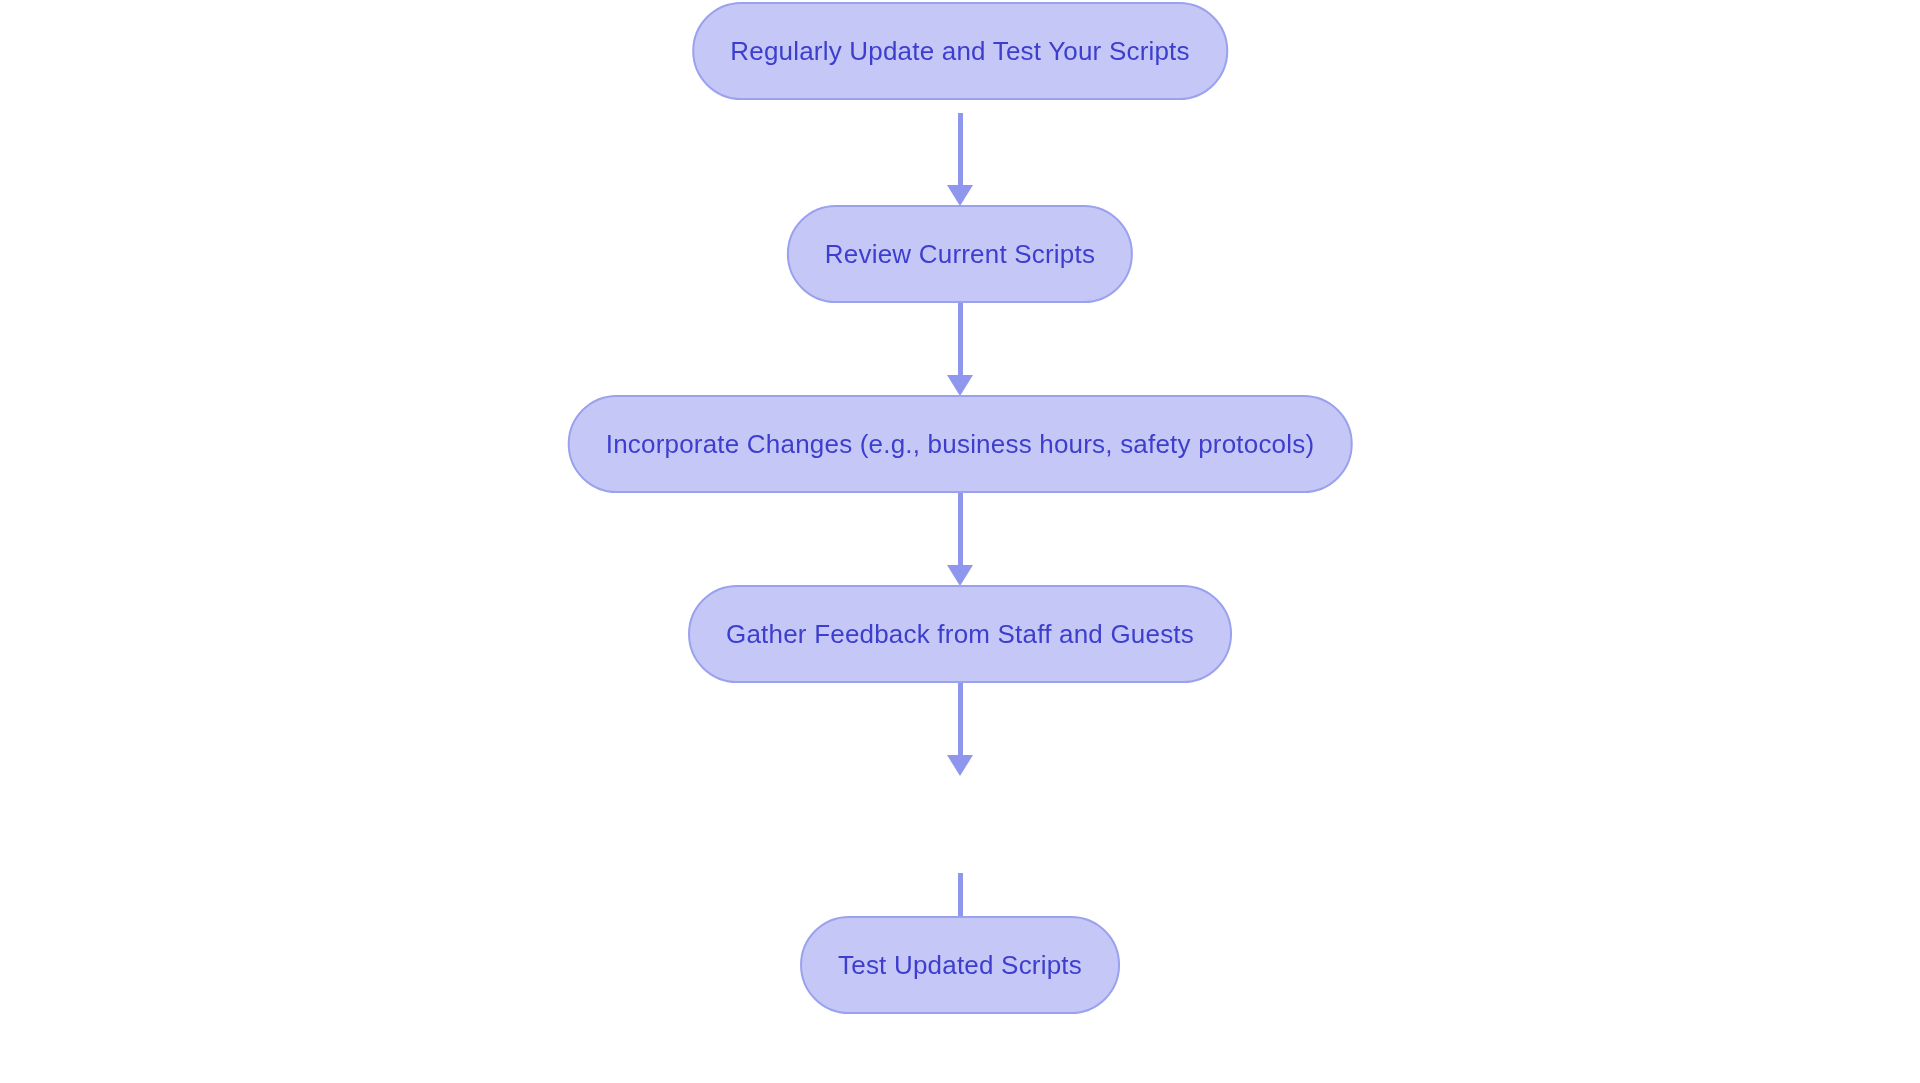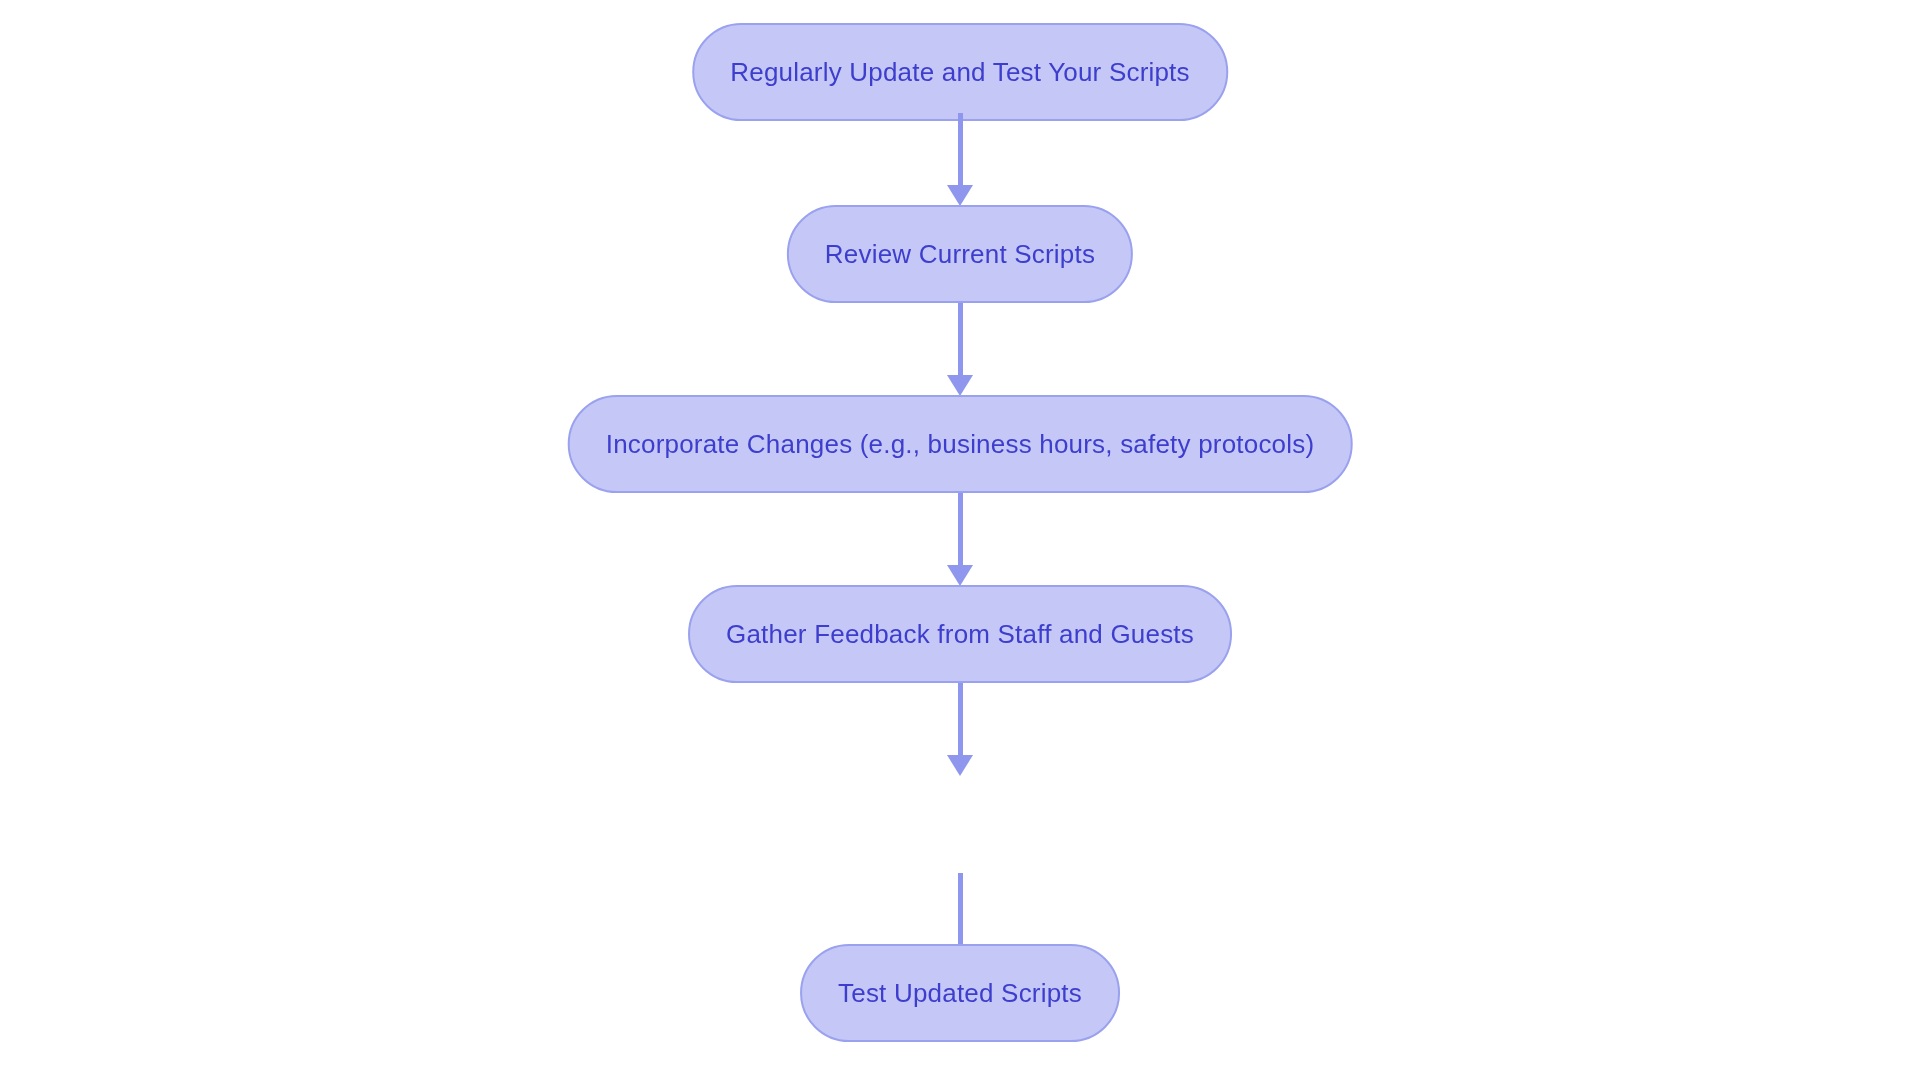--- a/index.html
+++ b/index.html
@@ -32,26 +32,26 @@
     align-items: center;
     justify-content: center;
     white-space: nowrap;
     background: var(--node-fill);
     border: 2px solid var(--node-border);
     border-radius: 49px;
     color: var(--node-text);
     font-size: 26px;
     letter-spacing: 0.2px;
   }
-  .n1 { top: 23px; text-align: center; }
+  .n1 { top: 2px; text-align: center; }
   .n2 { top: 205px; }
   .n3 { top: 395px; }
   .n4 { top: 585px; text-align: center; }
   .n5 { top: 775px; }
-  .n6 { top: 944px; justify-content: flex-end; }
+  .n6 { top: 916px; justify-content: flex-end; }
 
   .arrow {
     position: absolute;
     left: 50%;
     transform: translateX(-50%);
     width: 28px;
     display: flex;
     flex-direction: column;
     align-items: center;
   }

